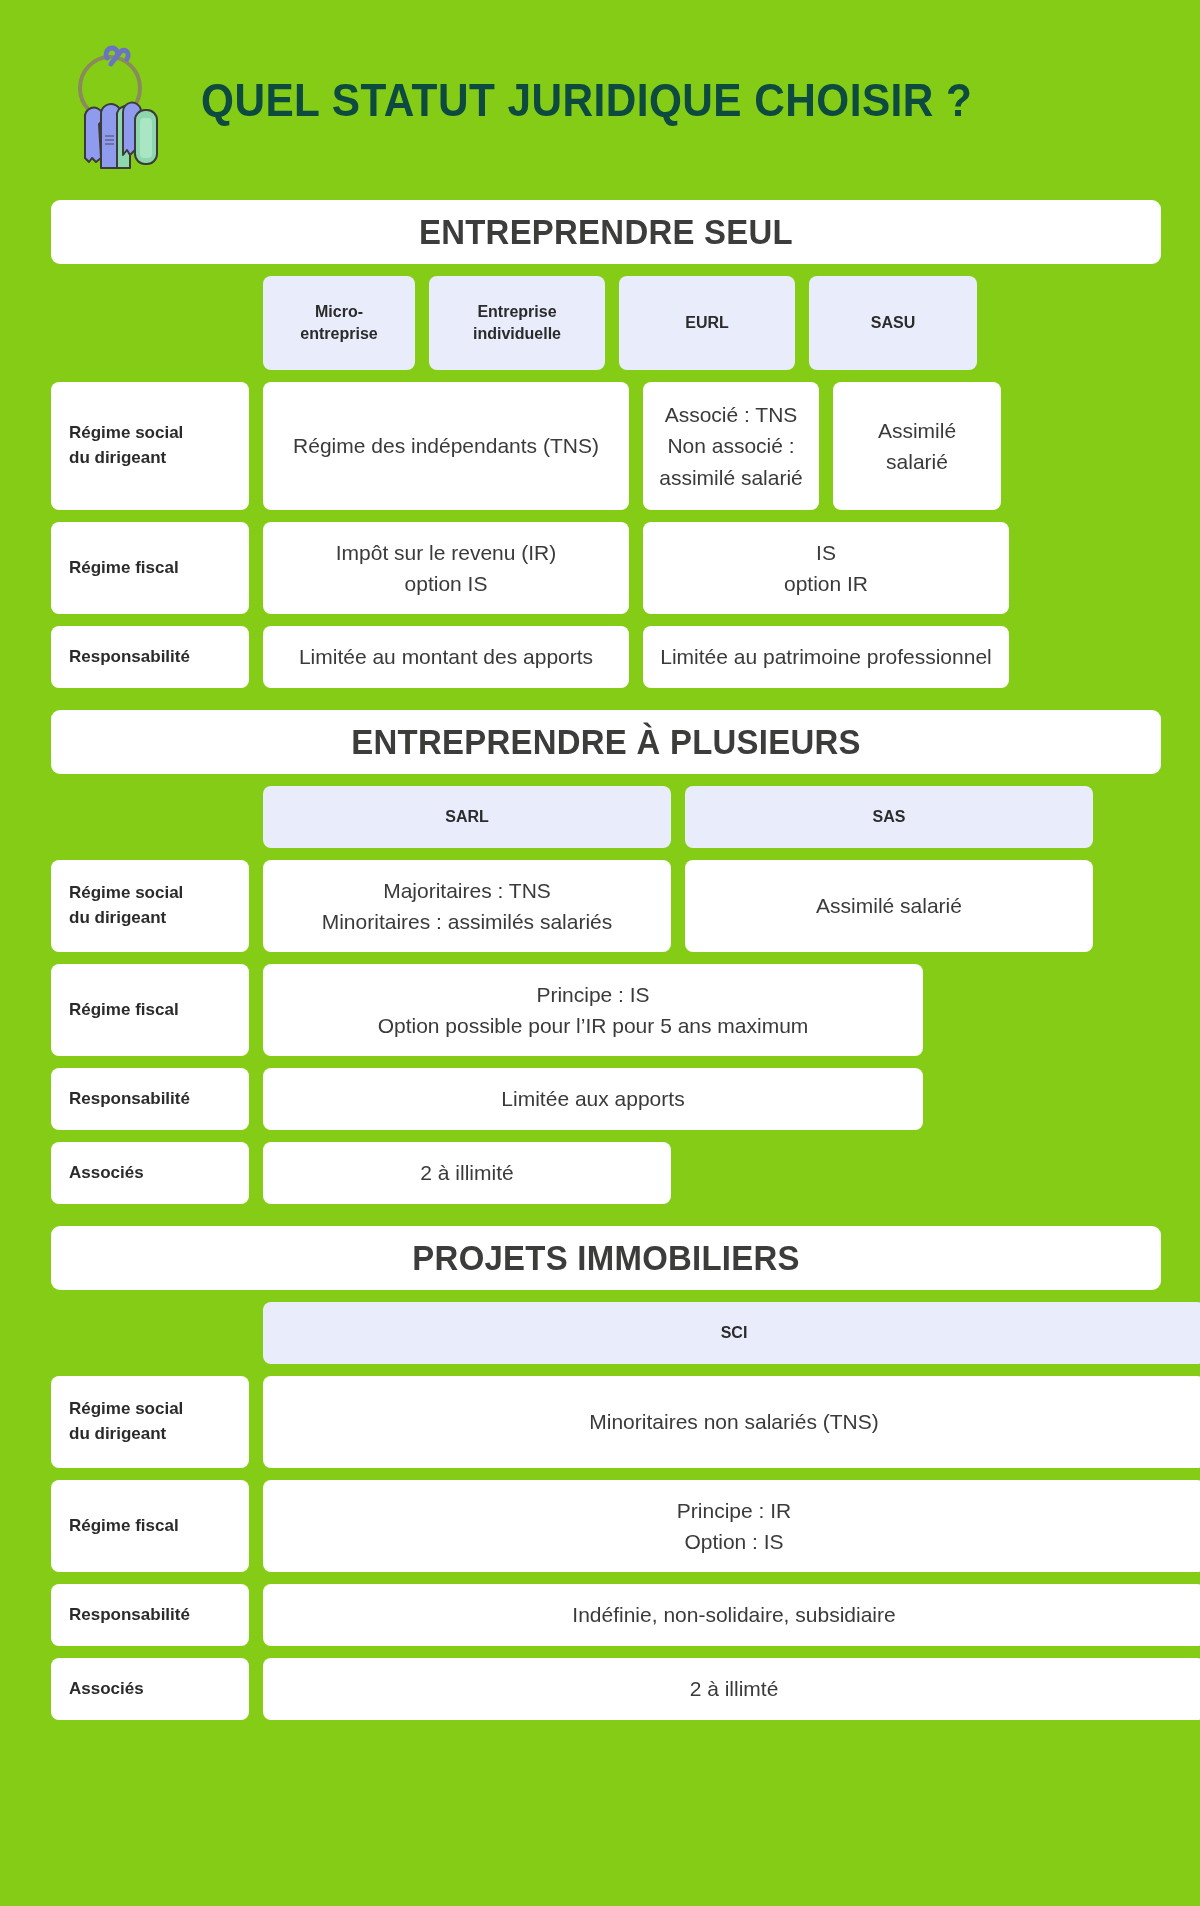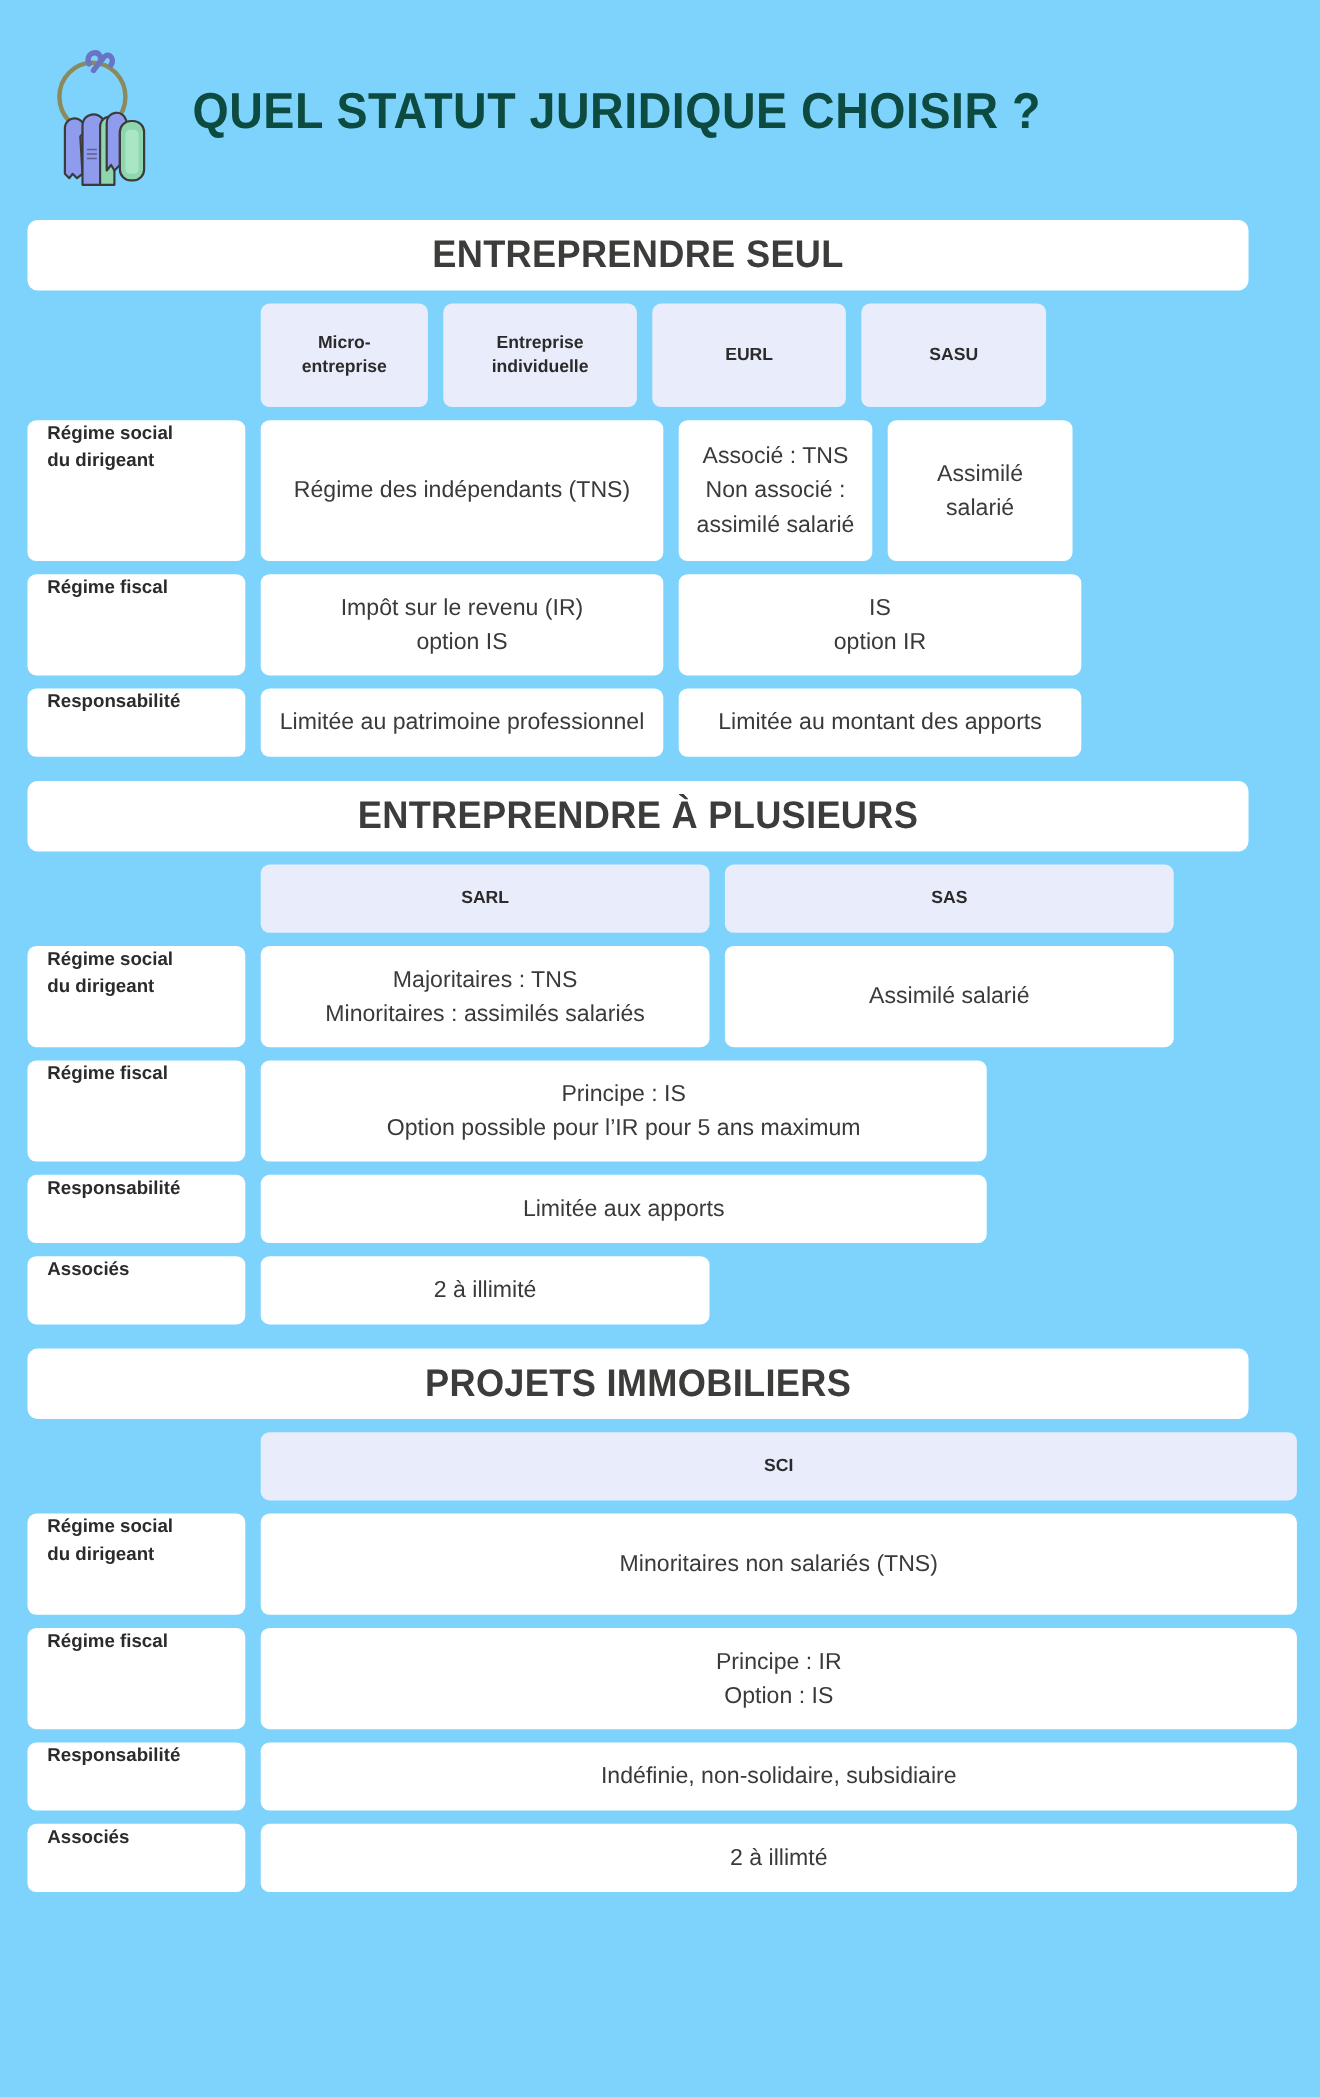--- a/index.html
+++ b/index.html
@@ -9,22 +9,22 @@
     height: 1906px;
     background: #edefe0;
     font-family: "Liberation Sans", sans-serif;
     overflow: hidden;
   }
 
   .page {
     position: relative;
     width: 1200px;
     height: 1906px;
-    background: #7dd3fc;
-    padding: 0 25px;
+    background: #84cc16;
+    padding: 0 51px;
   }
 
   
   .header {
     display: flex;
     align-items: center;
     height: 200px;
     padding-left: 10px;
     gap: 30px;
   }
@@ -66,20 +66,21 @@
     gap: 14px;
     margin-bottom: 12px;
   }
 
   .label-cell {
     width: 198px;
     flex: none;
     background: #ffffff;
     border-radius: 8px;
     display: flex;
+    align-items: center;
     padding: 0 18px;
     font-size: 17px;
     font-weight: bold;
     color: #2b2b2b;
     line-height: 1.45;
   }
   .label-cell.empty {
     background: transparent;
   }
 
@@ -233,22 +234,22 @@
       <div class="cell c34 h-mid">
         <div>
           <div>IS</div>
           <div>option IR</div>
         </div>
       </div>
     </div>
 
     <div class="row">
       <div class="label-cell h-short">Responsabilité</div>
+      <div class="cell c34 h-short">Limitée au montant des apports</div>
       <div class="cell c12 h-short">Limitée au patrimoine professionnel</div>
-      <div class="cell c34 h-short">Limitée au montant des apports</div>
     </div>
 
     <div class="section-banner gap-top">
       <span>ENTREPRENDRE À PLUSIEURS</span>
     </div>
 
     <div class="row">
       <div class="label-cell empty h-short"></div>
       <div class="head-cell d1 h-short">SARL</div>
       <div class="head-cell d2 h-short">SAS</div>

